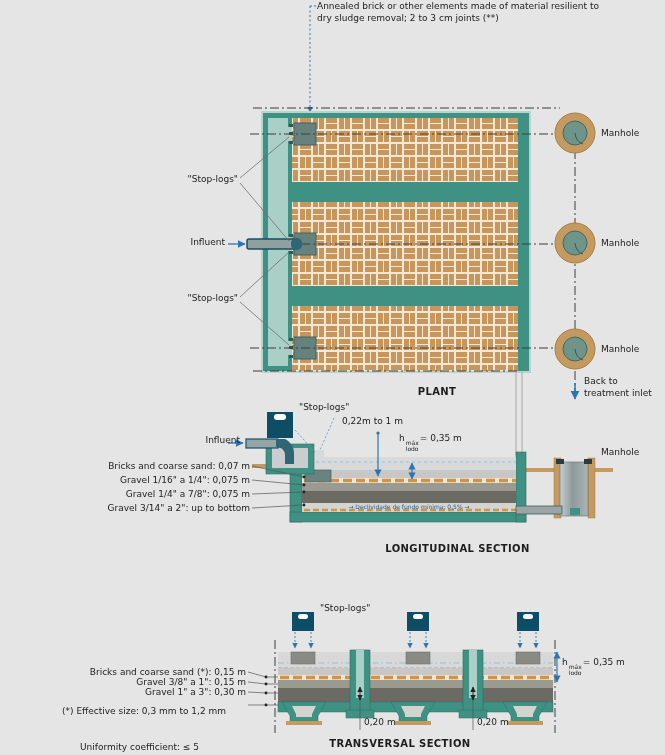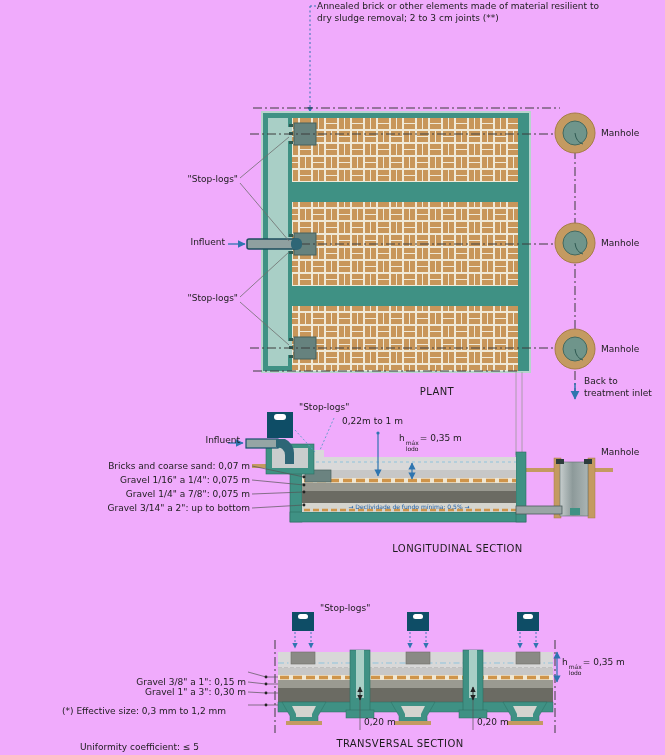--- a/index.html
+++ b/index.html
@@ -1,22 +1,22 @@
 <!DOCTYPE html>
 <html><head>
 <meta charset="utf-8">
 <style>
   html,body{margin:0;padding:0;background:#fff;}
-  #canvas{position:relative;width:665px;height:755px;background:#f0abfc;overflow:hidden;
+  #canvas{position:relative;width:665px;height:755px;background:#e5e5e5;overflow:hidden;
           font-family:"DejaVu Sans","Liberation Sans",sans-serif;}
   svg.art{position:absolute;left:0;top:0;}
   .lbl{position:absolute;font-size:9px;line-height:11px;color:#1c1c1c;white-space:nowrap;}
   .r{text-align:right;}
   .c{text-align:center;}
-  .b{font-weight:normal;font-size:10px;letter-spacing:.4px;}
+  .b{font-weight:bold;font-size:10px;letter-spacing:.4px;}
   .tiny{font-size:6px;color:#1f5fa8;line-height:7px;}
   .ss{display:inline-flex;flex-direction:column;font-size:6px;line-height:6px;
       vertical-align:-4px;margin:0 1px;}
   .ss .sup{display:block;}
   .ss .sub{display:block;}
 </style>
 </head>
 <body>
 
 <div id="canvas">
@@ -301,20 +301,21 @@
 
 <div class="lbl r" style="left:85px;top:461px;width:165px">Bricks and coarse sand: 0,07 m</div>
 <div class="lbl r" style="left:85px;top:475px;width:165px">Gravel 1/16" a 1/4": 0,075 m</div>
 <div class="lbl r" style="left:85px;top:489px;width:165px">Gravel 1/4" a 7/8": 0,075 m</div>
 <div class="lbl r" style="left:85px;top:503px;width:165px">Gravel 3/14" a 2": up to bottom</div>
 
 <div class="lbl b c" style="left:370px;top:543px;width:175px">LONGITUDINAL SECTION</div>
 
 <div class="lbl" style="left:320px;top:603px">"Stop-logs"</div>
 
+<div class="lbl r" style="left:0px;top:667px;width:246px">Bricks and coarse sand (*): 0,15 m</div>
 <div class="lbl r" style="left:0px;top:677px;width:246px">Gravel 3/8" a 1": 0,15 m</div>
 <div class="lbl r" style="left:0px;top:687px;width:246px">Gravel 1" a 3": 0,30 m</div>
 
 <div class="lbl" style="left:364px;top:717px">0,20 m</div>
 <div class="lbl" style="left:477px;top:717px">0,20 m</div>
 
 <div class="lbl" style="left:562px;top:657px"><span>h</span><span class="ss">
         <span class="sup">máx</span>
         <span class="sub">lodo</span>
       </span><span>= 0,35 m</span></div>

